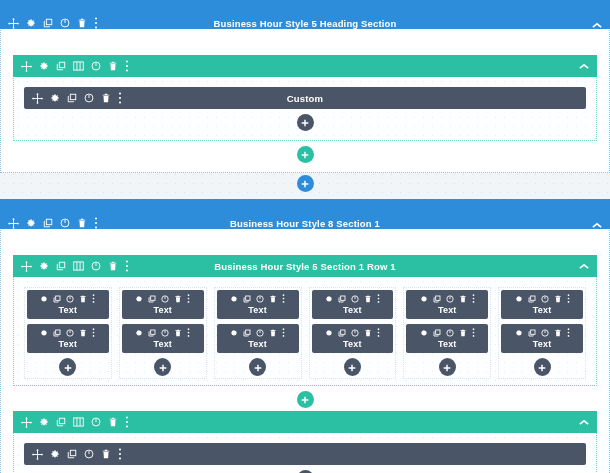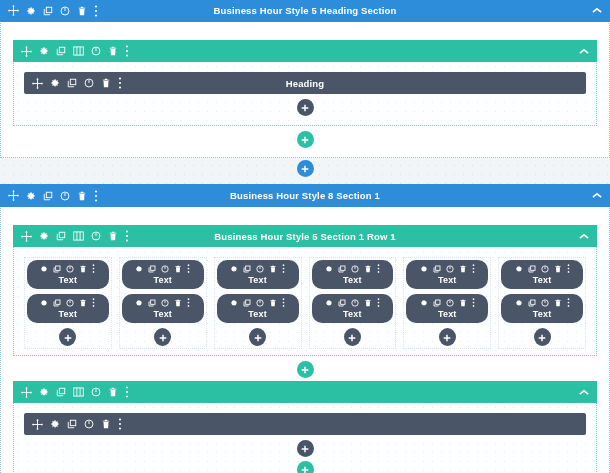--- a/index.html
+++ b/index.html
@@ -67,22 +67,23 @@
   
   .section {
     background: #ffffff;
     margin: 0 0 8px 0;
     box-sizing: border-box;
     border: 1px dotted rgba(45,141,219,0.55);
     border-top: none;
   }
   .section-bar {
     background: #2d8ddb;
-    height: 23px;
-    margin: -1px -1px 8px -1px;
+    height: 30px;
+    margin: -1px -1px 16px -1px;
+    align-items: flex-end;
   }
   .section-body {
     padding: 10px 12px 6px 12px;
     background: #ffffff;
   }
 
   
   .row-block {
     border: 1px dotted rgba(43,191,163,0.6);
     background: #fbfdfe;
@@ -117,21 +118,21 @@
   .col {
     display: flex;
     flex-direction: column;
     align-items: stretch;
     border: 1px dotted #dbe3ec;
     box-sizing: border-box;
     padding: 2px;
   }
   .mod-box {
     background: #4a5667;
-    border-radius: 10px;
+    border-radius: 2px;
     padding: 4px 2px 4px 2px;
     margin-bottom: 5px;
     text-align: center;
     color: #ffffff;
   }
   .mod-box .mod-tools {
     display: flex;
     justify-content: center;
     align-items: center;
     gap: 5px;
@@ -319,21 +320,21 @@
                   </svg>
                 </span>
               <span class="ico">
                   <svg width="4" height="12" viewBox="0 0 4 16" fill="#fff">
                     <circle cx="2" cy="2" r="1.4"></circle>
                     <circle cx="2" cy="8" r="1.4"></circle>
                     <circle cx="2" cy="14" r="1.4"></circle>
                   </svg>
                 </span>
             </div>
-            <div class="bar-title">Heading</div>
+            <div class="bar-title">Custom</div>
           </div>
 
           <div class="add-stack add-center">
             <div class="add-btn add-dark">
               <span class="ico">
                   <svg width="8" height="8" viewBox="0 0 12 12" fill="none" stroke="#fff" stroke-width="2.2">
                     <path d="M6 1v10M1 6h10"></path>
                   </svg>
                 </span>
             </div>

